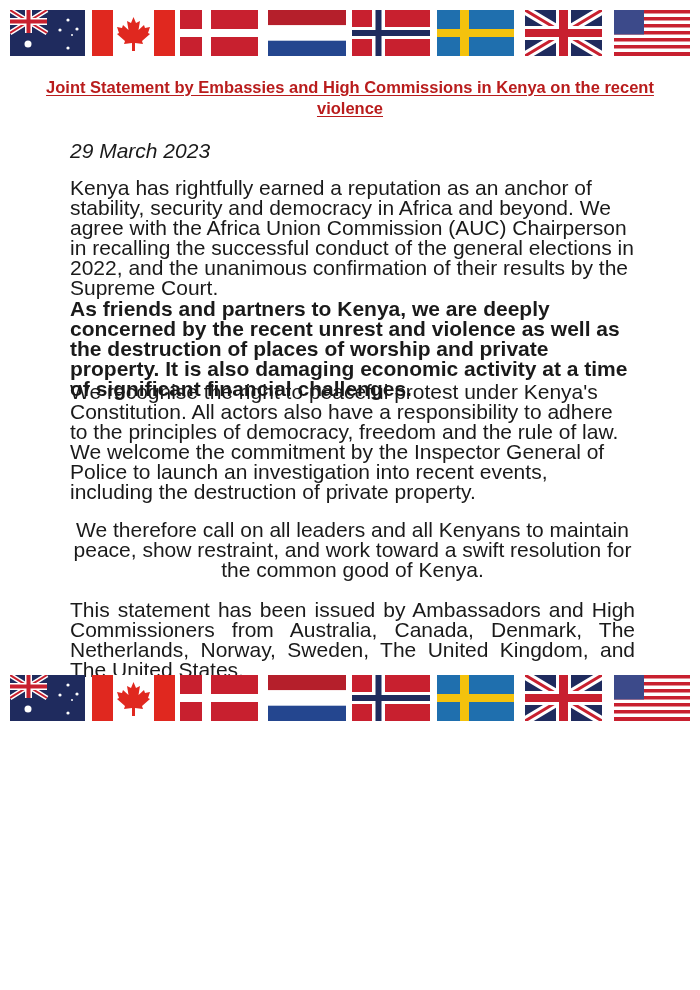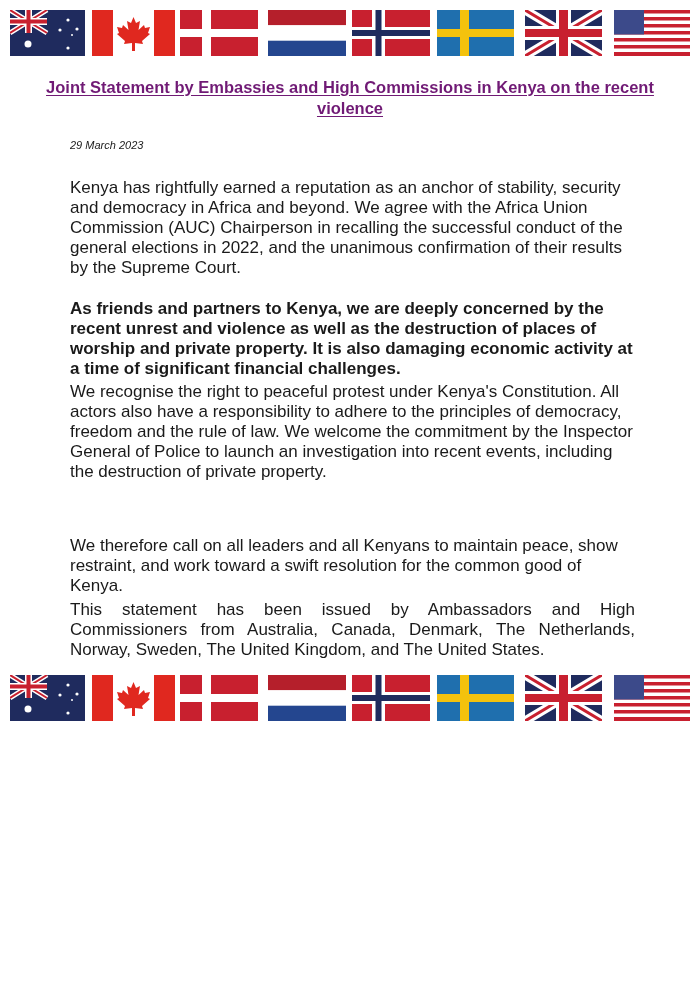--- a/index.html
+++ b/index.html
@@ -5,27 +5,27 @@
     html, body { margin: 0; padding: 0; background: #ffffff; }
     body { width: 700px; height: 990px; position: relative; overflow: hidden;
            font-family: "Liberation Sans", sans-serif; color: #1a1a1a; }
     .flag-row { position: absolute; left: 0; width: 700px; height: 46px; }
     .flag-row.top { top: 10px; }
     .flag-row.bottom { top: 675px; }
     .flag { position: absolute; top: 0; height: 46px; }
     .flag svg { display: block; width: 100%; height: 100%; }
     .title { position: absolute; top: 77px; left: 40px; width: 620px; text-align: center;
              font-weight: bold; font-size: 16.5px; line-height: 21px; text-decoration: underline;
-             text-underline-offset: 2px; color: #701a75; }
-    .date { position: absolute; top: 139px; left: 70px; font-style: italic; font-size: 11px; }
-    .para { position: absolute; left: 70px; width: 565px; font-size: 17px; line-height: 20px; }
+             text-underline-offset: 2px; color: #b91c1c; }
+    .date { position: absolute; top: 139px; left: 70px; font-style: italic; font-size: 21px; }
+    .para { position: absolute; left: 70px; width: 565px; font-size: 21px; line-height: 20px; }
     .p1 { top: 178px; }
     .p2 { top: 299px; font-weight: bold; }
     .p3 { top: 382px; }
-    .p4 { top: 536px; }
+    .p4 { top: 520px; text-align: center; }
     .p5 { top: 600px; text-align: justify; text-align-last: left; }
   </style>
 </head>
 <body>
 
 <div class="flag-row top">
   <div class="flag" style="left:10px;width:75px;">
     <svg viewBox="0 0 75 46" preserveAspectRatio="none">
       <rect width="75" height="46" fill="#1f2b5e"></rect>
       <g>

